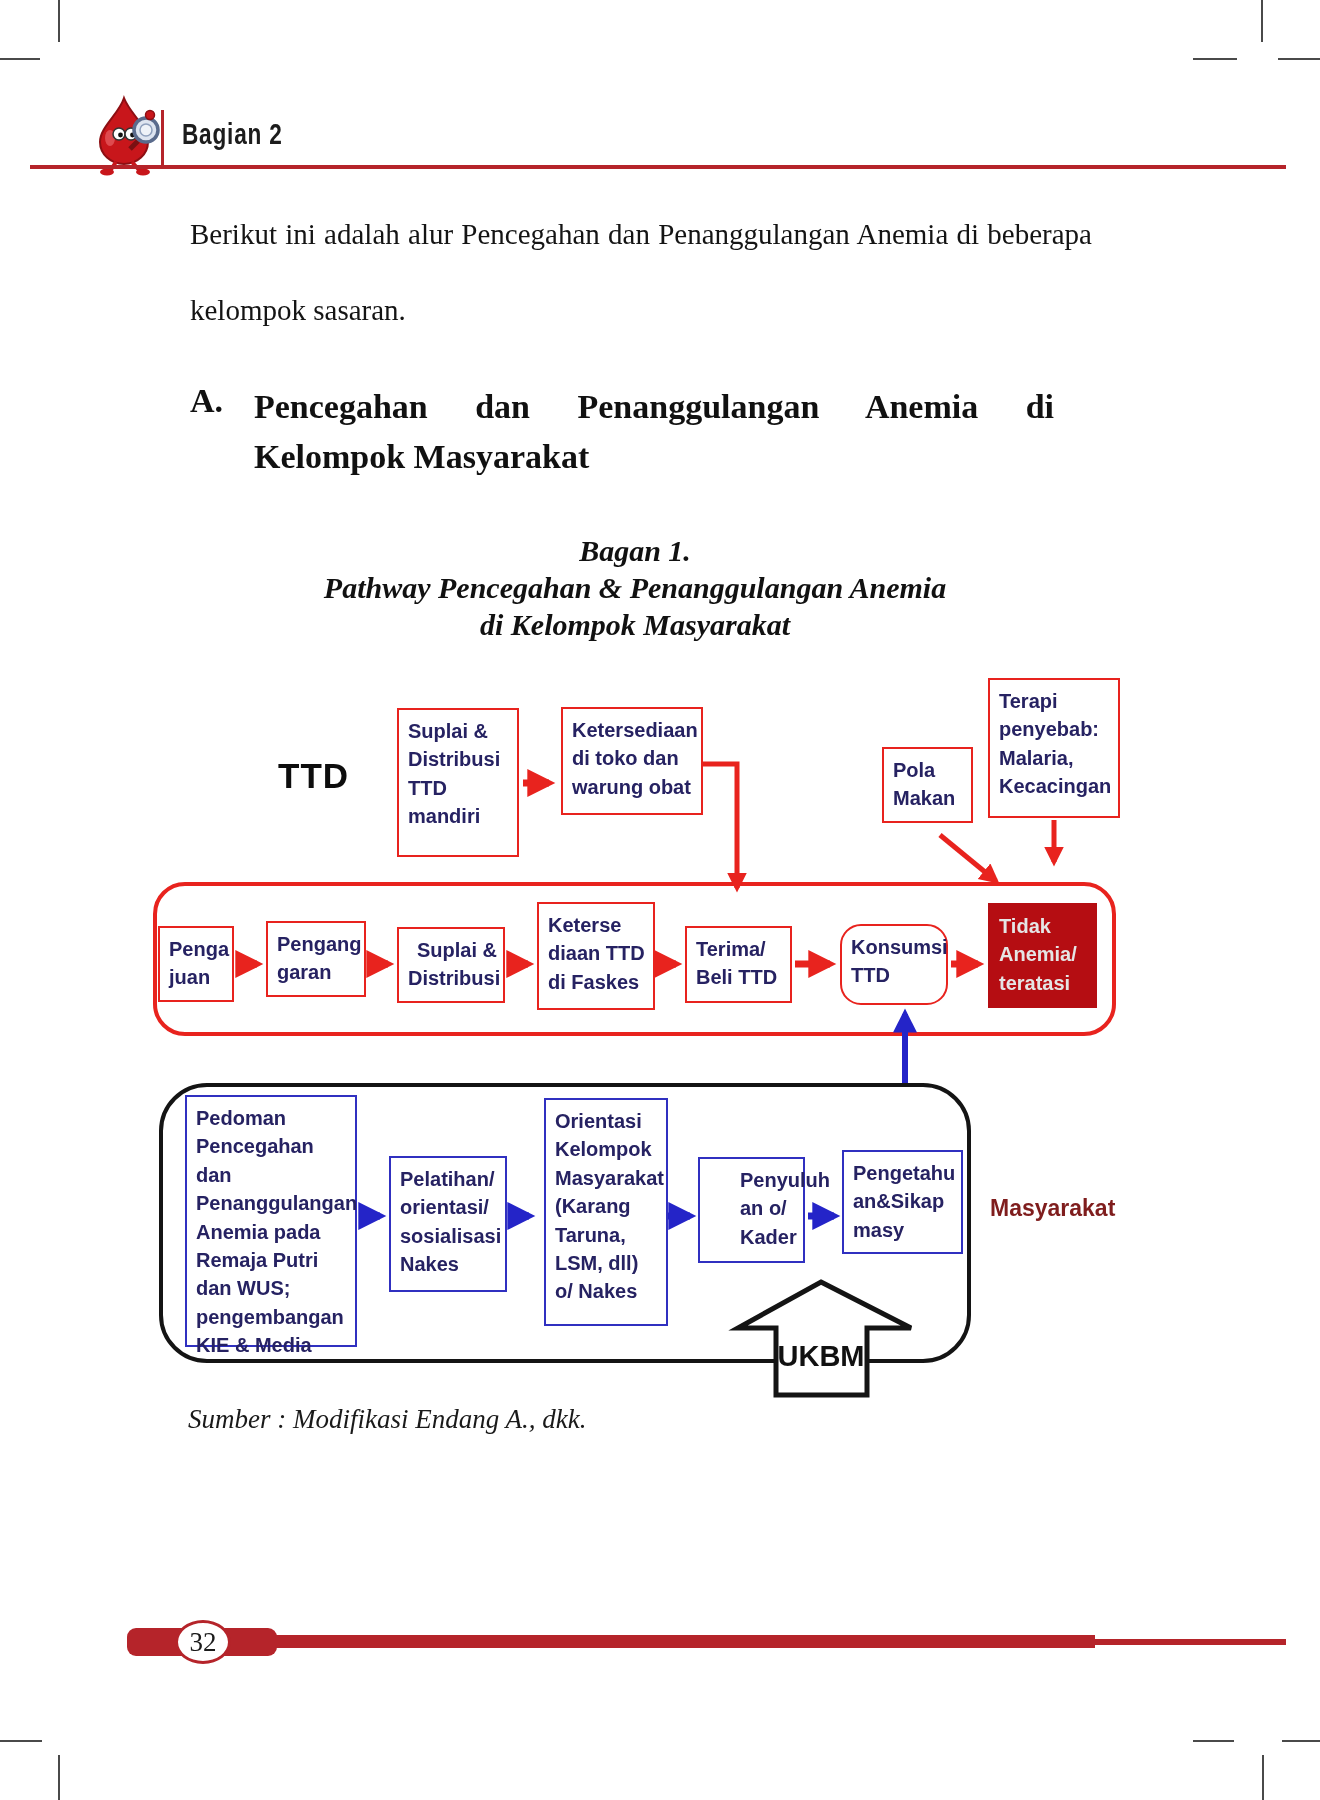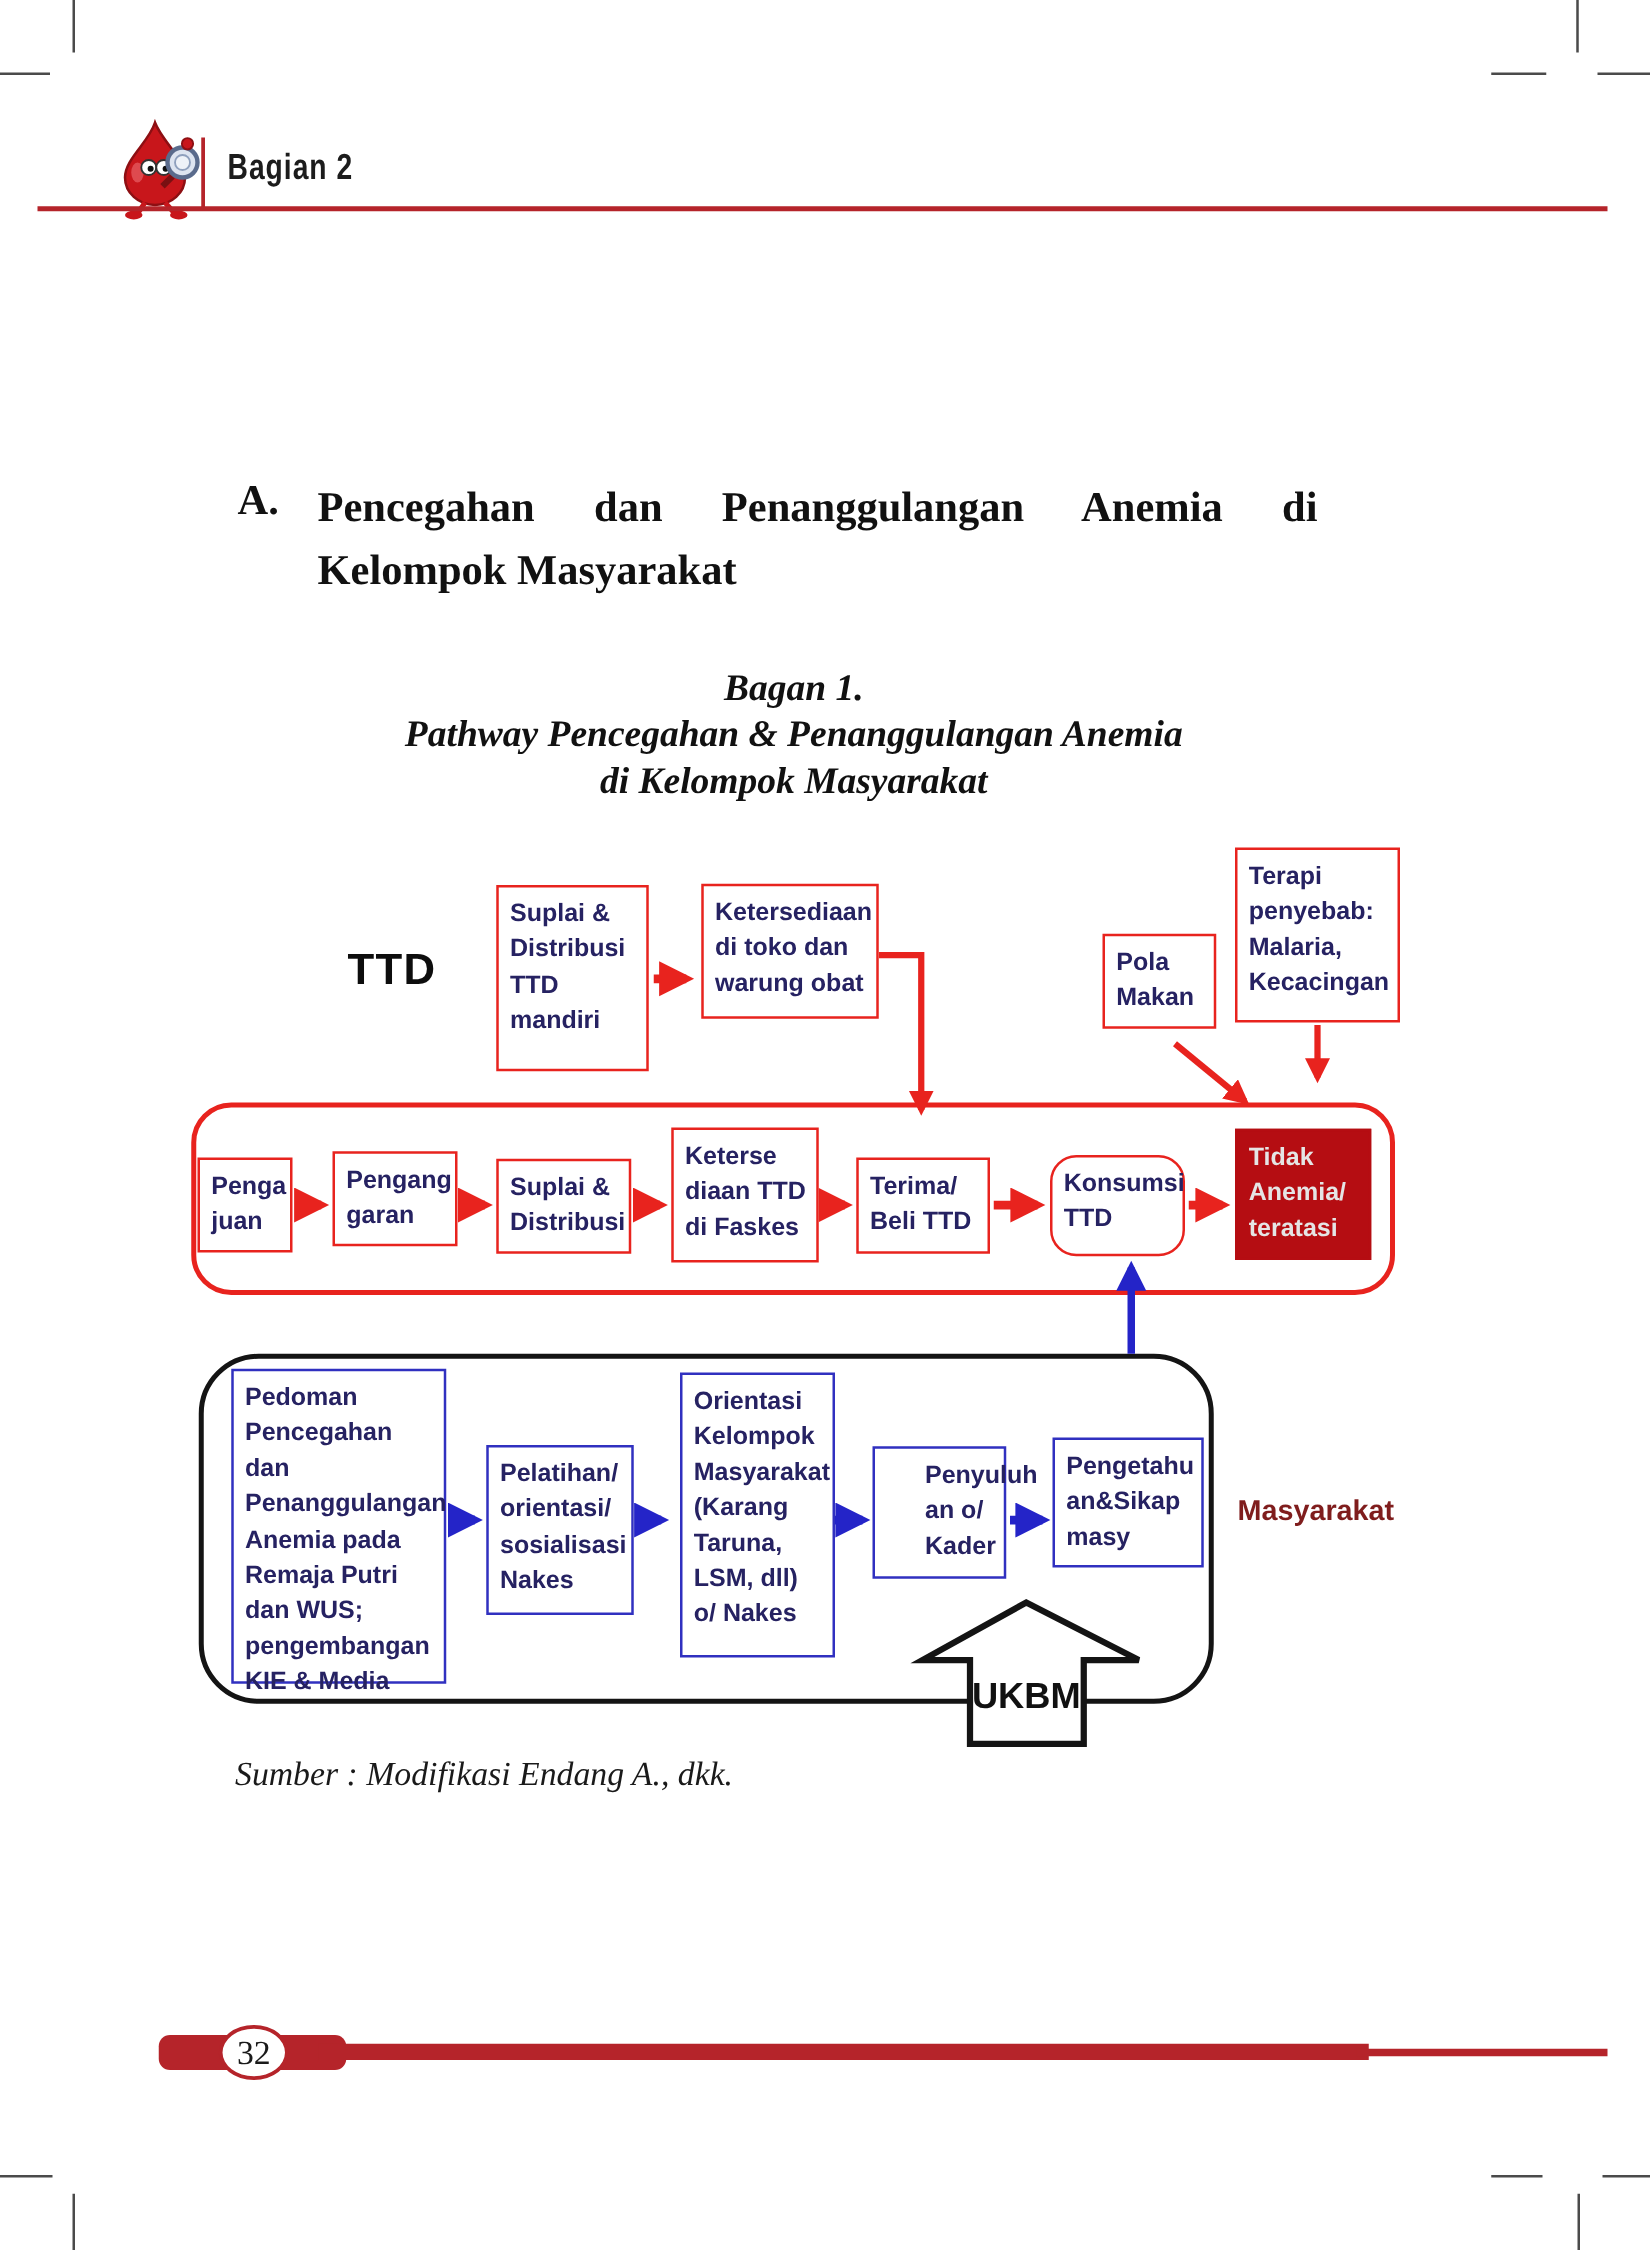--- a/index.html
+++ b/index.html
@@ -76,20 +76,21 @@
     <ellipse cx="53" cy="78" rx="7" ry="3.5" fill="#c8161b"></ellipse>
     <line x1="48" y1="47" x2="40" y2="55" stroke="#7a1012" stroke-width="5"></line>
     <circle cx="56" cy="36" r="12" fill="#dde4f0" stroke="#5a6b8c" stroke-width="3.5"></circle>
     <circle cx="56" cy="36" r="6" fill="#eef2f8" stroke="#8fa0bd" stroke-width="1.5"></circle>
     <circle cx="60" cy="21" r="4.5" fill="#c8161b" stroke="#8d0f13" stroke-width="1.5"></circle>
   </svg>
   <div class="hdr-vline"></div>
   <div class="hdr-label">Bagian 2</div>
   <div class="hdr-rule"></div>
 
+  <div class="para">Berikut ini adalah alur Pencegahan dan Penanggulangan Anemia di beberapa kelompok sasaran.</div>
 
   <div class="heading">
     <div class="num">A.</div>
     <div class="txt">Pencegahan dan Penanggulangan Anemia di Kelompok Masyarakat</div>
   </div>
 
   <div class="fig-title">
     <div>Bagan 1.</div>
     <div>Pathway Pencegahan &amp; Penanggulangan Anemia</div>
     <div>di Kelompok Masyarakat</div>
@@ -135,21 +136,21 @@
 
     <div class="ttd-label">TTD</div>
 
     <div class="box rb" style="left:421px;top:57px;width:142px;height:108px;">Ketersediaan di toko dan warung obat</div>
     <div class="box rb" style="left:257px;top:58px;width:122px;height:149px;">Suplai &amp; Distribusi TTD mandiri</div>
     <div class="box rb" style="left:742px;top:97px;width:91px;height:76px;">Pola Makan</div>
     <div class="box rb" style="left:848px;top:28px;width:132px;height:140px;">Terapi penyebab: Malaria, Kecacingan</div>
 
     <div class="box rb" style="left:18px;top:276px;width:76px;height:76px;">Penga juan</div>
     <div class="box rb" style="left:126px;top:271px;width:100px;height:76px;">Pengang garan</div>
-    <div class="box rb" style="left:257px;top:277px;width:108px;height:76px;">Suplai &amp; Distribusi</div>
+    <div class="box rb" style="left:257px;top:277px;width:108px;height:76px;text-align:right;">Suplai &amp; Distribusi</div>
     <div class="box rb" style="left:397px;top:252px;width:118px;height:108px;">Keterse diaan TTD di Faskes</div>
     <div class="box rb" style="left:545px;top:276px;width:107px;height:77px;">Terima/ Beli TTD</div>
     <div class="box rb" style="left:700px;top:274px;width:108px;height:81px;border-radius:21px;">Konsumsi TTD</div>
     <div class="box fill-red" style="left:848px;top:253px;width:109px;height:105px;">Tidak Anemia/ teratasi</div>
 
     <div class="box bb" style="left:45px;top:445px;width:172px;height:252px;">Pedoman Pencegahan dan Penanggulangan Anemia pada Remaja Putri dan WUS; pengembangan KIE &amp; Media</div>
     <div class="box bb" style="left:249px;top:506px;width:118px;height:136px;">Pelatihan/ orientasi/ sosialisasi Nakes</div>
     <div class="box bb" style="left:404px;top:448px;width:124px;height:228px;">Orientasi Kelompok Masyarakat (Karang Taruna, LSM, dll) o/ Nakes</div>
     <div class="box bb" style="left:558px;top:507px;width:107px;height:106px;padding-left:40px;">Penyuluh an o/ Kader</div>
     <div class="box bb" style="left:702px;top:500px;width:121px;height:104px;">Pengetahu an&amp;Sikap masy</div>

